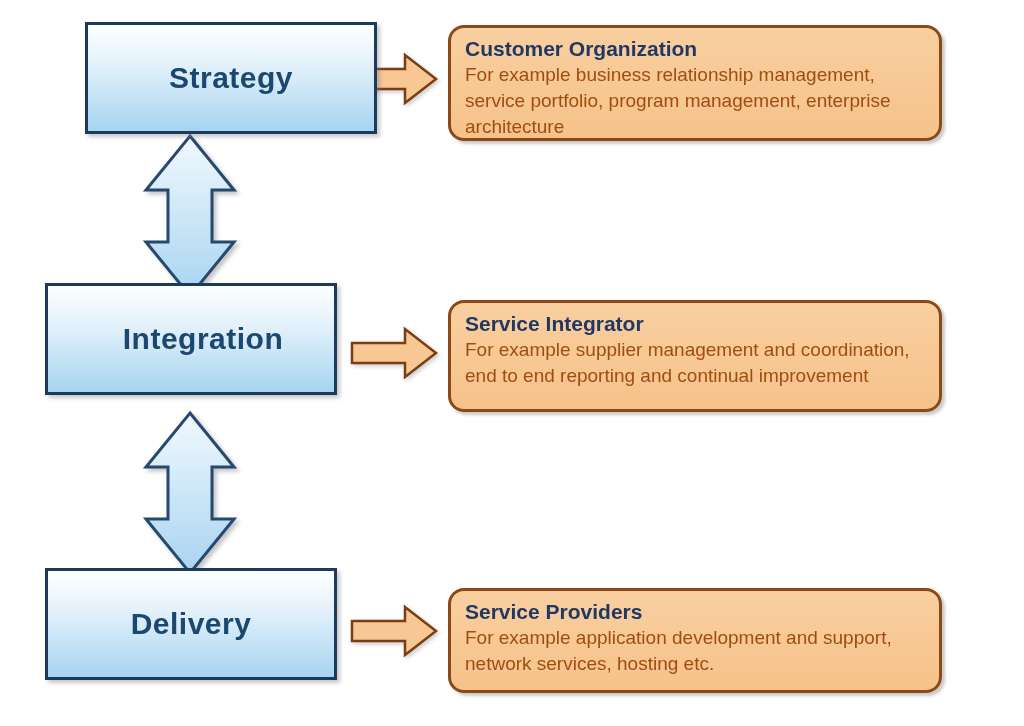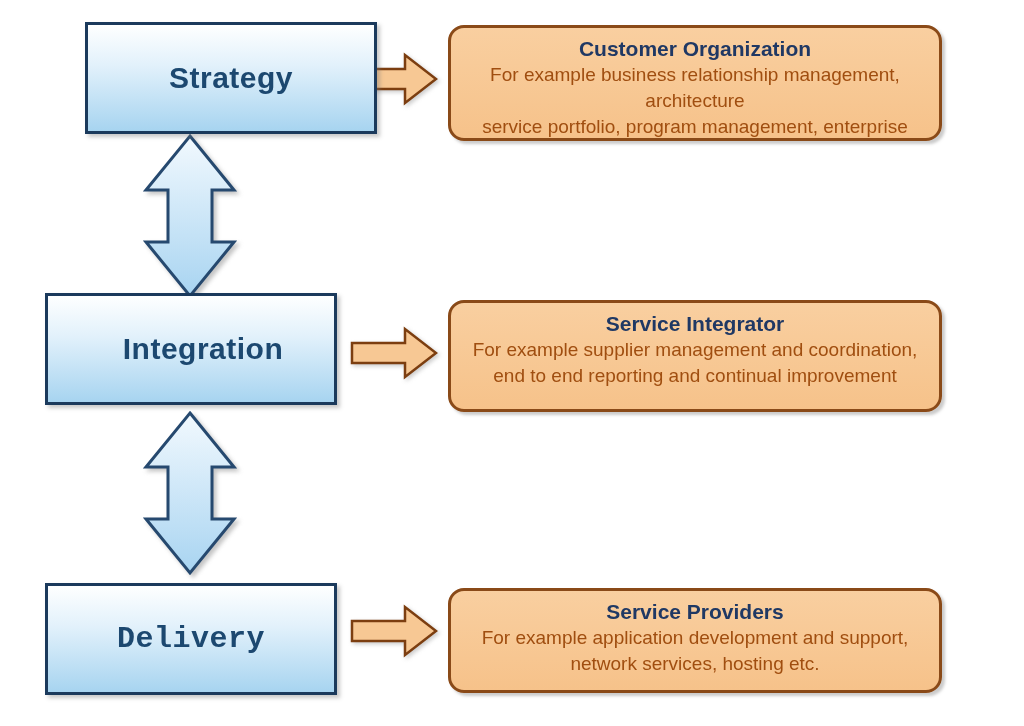--- a/index.html
+++ b/index.html
@@ -31,22 +31,22 @@
     justify-content: center;
     z-index: 2;
   }
   .stage-box .stage-label {
     font-size: 30px;
     font-weight: bold;
     color: #1C4870;
     letter-spacing: 0.5px;
   }
   #stage-strategy    { top: 22px; margin-left: 40px;  }
-  #stage-integration { top: 293px; padding-left: 24px; }
-  #stage-delivery    { top: 583px; font-family: Liberation Mono, monospace; }
+  #stage-integration { top: 283px; padding-left: 24px; }
+  #stage-delivery    { top: 568px; }
 
   
   .v-arrow {
     position: absolute;
     left: 143px;
     width: 94px;
     height: 166px;
     z-index: 1;
     filter: drop-shadow(3px 3px 2px rgba(125,125,125,0.45));
   }
@@ -69,21 +69,20 @@
   .detail-card {
     position: absolute;
     left: 448px;
     width: 494px;
     box-sizing: border-box;
     border: 3px solid #8A4A18;
     border-radius: 16px;
     background: linear-gradient(180deg, #F9CFA0 0%, #F6C28A 100%);
     box-shadow: 3px 3px 3px rgba(125,125,125,0.40);
     padding: 7px 14px 6px 14px;
-    text-align: center;
   }
   #detail-1 { top: 25px;  height: 116px; }
   #detail-2 { top: 300px; height: 112px; }
   #detail-3 { top: 588px; height: 105px; }
 
   .detail-title {
     font-size: 21px;
     font-weight: bold;
     color: #1F3864;
     line-height: 27px;
@@ -137,22 +136,22 @@
   <svg class="h-arrow" id="h-arrow-2" viewBox="0 0 88 56">
     <polygon points="2,18 55,18 55,4 86,28 55,52 55,38 2,38" fill="#F7C894" stroke="#7C3E10" stroke-width="2.5" stroke-linejoin="miter"></polygon>
   </svg>
   <svg class="h-arrow" id="h-arrow-3" viewBox="0 0 88 56">
     <polygon points="2,18 55,18 55,4 86,28 55,52 55,38 2,38" fill="#F7C894" stroke="#7C3E10" stroke-width="2.5" stroke-linejoin="miter"></polygon>
   </svg>
 
   <div class="detail-card" id="detail-1">
     <div class="detail-title">Customer Organization</div>
     <div class="detail-line">For example business relationship management,</div>
+    <div class="detail-line">service portfolio, program management, enterprise</div>
     <div class="detail-line">architecture</div>
-    <div class="detail-line">service portfolio, program management, enterprise</div>
   </div>
 
   <div class="detail-card" id="detail-3">
     <div class="detail-title">Service Providers</div>
     <div class="detail-line">For example application development and support,</div>
     <div class="detail-line">network services, hosting etc.</div>
   </div>
 
   <div class="detail-card" id="detail-2">
     <div class="detail-title">Service Integrator</div>

